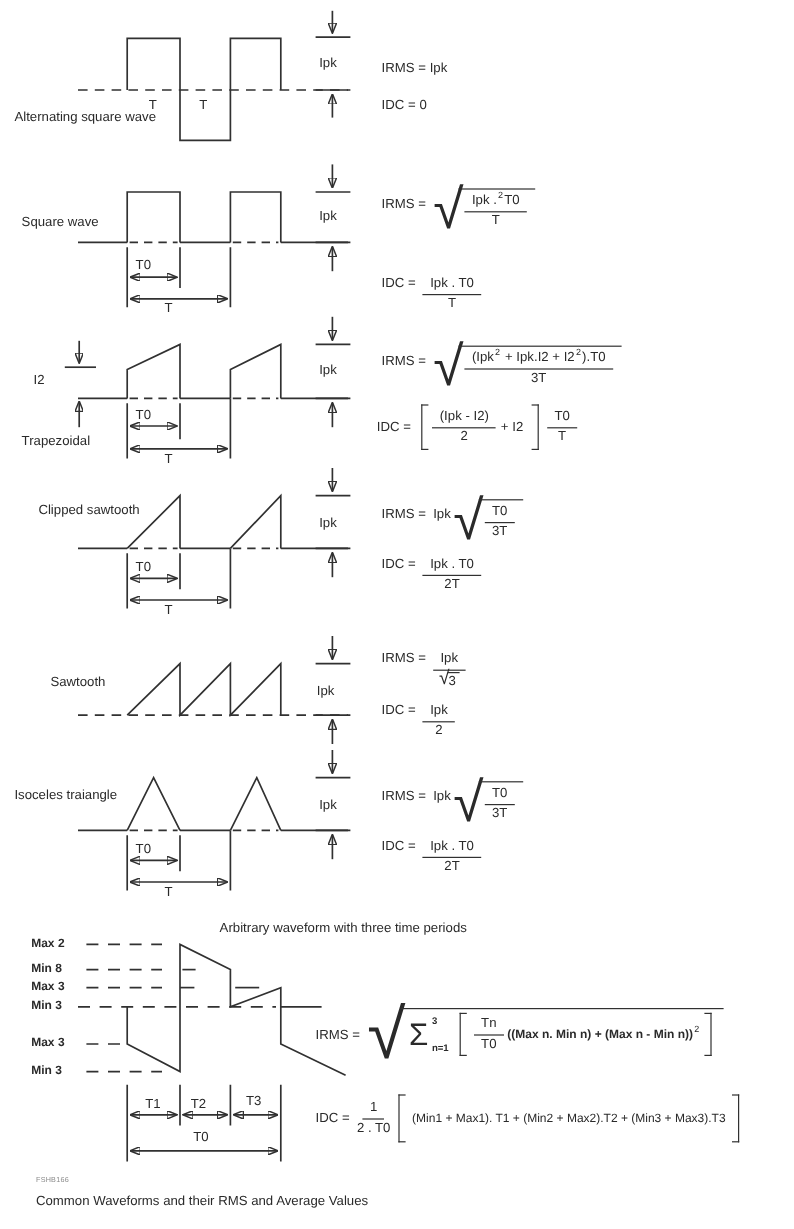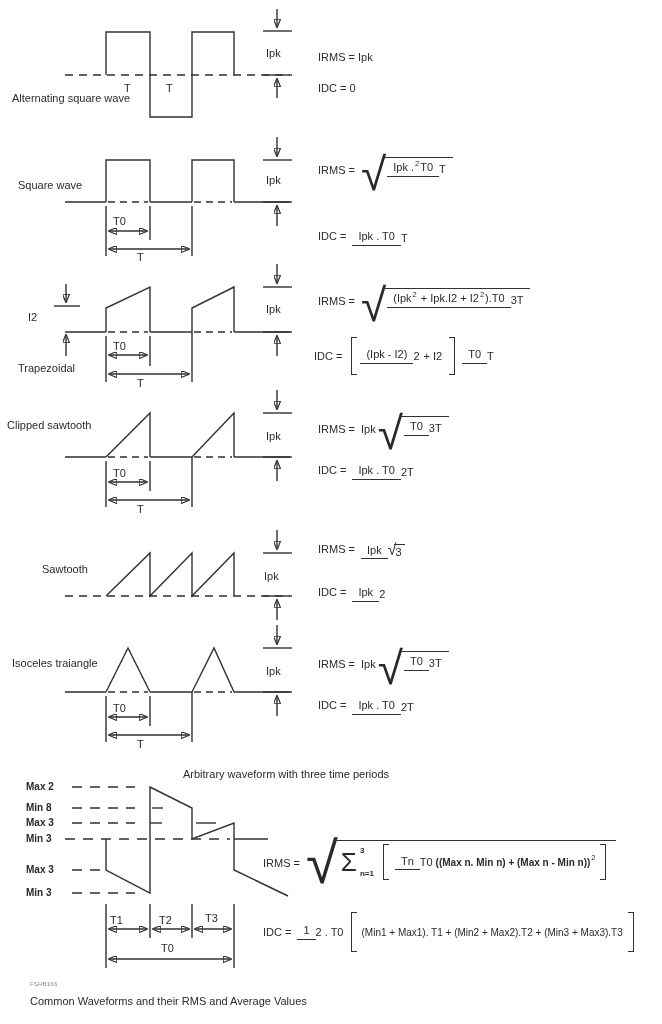--- a/index.html
+++ b/index.html
@@ -11,21 +11,21 @@
   svg.art .dash2{stroke-dasharray:7 5;}
   svg.art .dashL{stroke-dasharray:10 8;}
   .lbl{position:absolute;font-size:11px;white-space:nowrap;color:#2a2a2a;}
   .sm{font-size:10px;font-weight:bold;}
   .tiny{font-size:6px;color:#8a8a8a;letter-spacing:0.2px;}
   .row{position:absolute;display:flex;align-items:center;font-size:11px;white-space:nowrap;color:#2a2a2a;}
   .row.top{align-items:flex-start;}
   .lhs{margin-right:6px;}
   .pt7{padding-top:7px;}
   .coef{margin-right:2px;}
-  .frac{display:inline-flex;align-items:center;line-height:1.25;}
+  .frac{display:inline-flex;flex-direction:column;align-items:center;line-height:1.25;}
   .frac .num{border-bottom:1.4px solid #313131;padding:0 6px 1px;}
   .frac .den{padding-top:1px;}
   .sqrt{display:inline-flex;align-items:flex-start;}
   .rsign{line-height:0.78;margin-right:-4px;font-weight:400;}
   .rs-m{font-size:46px;}
   .rs-l{font-size:58px;}
   .rs-s{font-size:16px;margin-right:-2px;line-height:0.8;}
   .rbody{border-top:1.4px solid #313131;padding:3px 7px 0 5px;display:inline-flex;align-items:center;}
   .rbody-s{border-top:1.2px solid #313131;padding:1px 3px 0 1px;}
   .exp{font-size:7.5px;position:relative;top:-5px;margin:0 1px;}
@@ -229,21 +229,21 @@
       <span class="den">2</span>
     </span>
     <span style="margin:0 4px">+ I2</span>
     <span class="brk br"></span>
     <span class="frac" style="margin-left:4px">
       <span class="num">T0</span>
       <span class="den">T</span>
     </span>
   </div>
 
-  <div class="lbl" style="left:7px;top:419px">Clipped sawtooth</div>
+  <div class="lbl" style="left:32px;top:419px">Clipped sawtooth</div>
   <div class="lbl" style="left:113px;top:467px">T0</div>
   <div class="lbl" style="left:137px;top:503px">T</div>
   <div class="lbl" style="left:266px;top:430px">Ipk</div>
   <div class="row top" style="left:318px;top:416px">
     <span class="lhs pt7">IRMS =</span>
     <span class="coef pt7">Ipk</span>
     <span class="sqrt">
       <span class="rsign rs-m">√</span>
       <span class="rbody">
         <span class="frac">
@@ -308,21 +308,21 @@
     </span>
   </div>
 
   <div class="lbl" style="left:183px;top:768px">Arbitrary waveform with three time periods</div>
   <div class="lbl sm" style="left:26px;top:781px">Max 2</div>
   <div class="lbl sm" style="left:26px;top:802px">Min 8</div>
   <div class="lbl sm" style="left:26px;top:817px">Max 3</div>
   <div class="lbl sm" style="left:26px;top:833px">Min 3</div>
   <div class="lbl sm" style="left:26px;top:864px">Max 3</div>
   <div class="lbl sm" style="left:26px;top:887px">Min 3</div>
-  <div class="lbl" style="left:110px;top:914px">T1</div>
+  <div class="lbl" style="left:121px;top:914px">T1</div>
   <div class="lbl" style="left:159px;top:914px">T2</div>
   <div class="lbl" style="left:205px;top:912px">T3</div>
   <div class="lbl" style="left:161px;top:942px">T0</div>
 
   <div class="row" style="left:263px;top:838px;height:50px">
     <span class="lhs">IRMS =</span>
     <span class="sqrt">
       <span class="rsign rs-l">√</span>
       <span class="rbody">
         <span class="sig">

